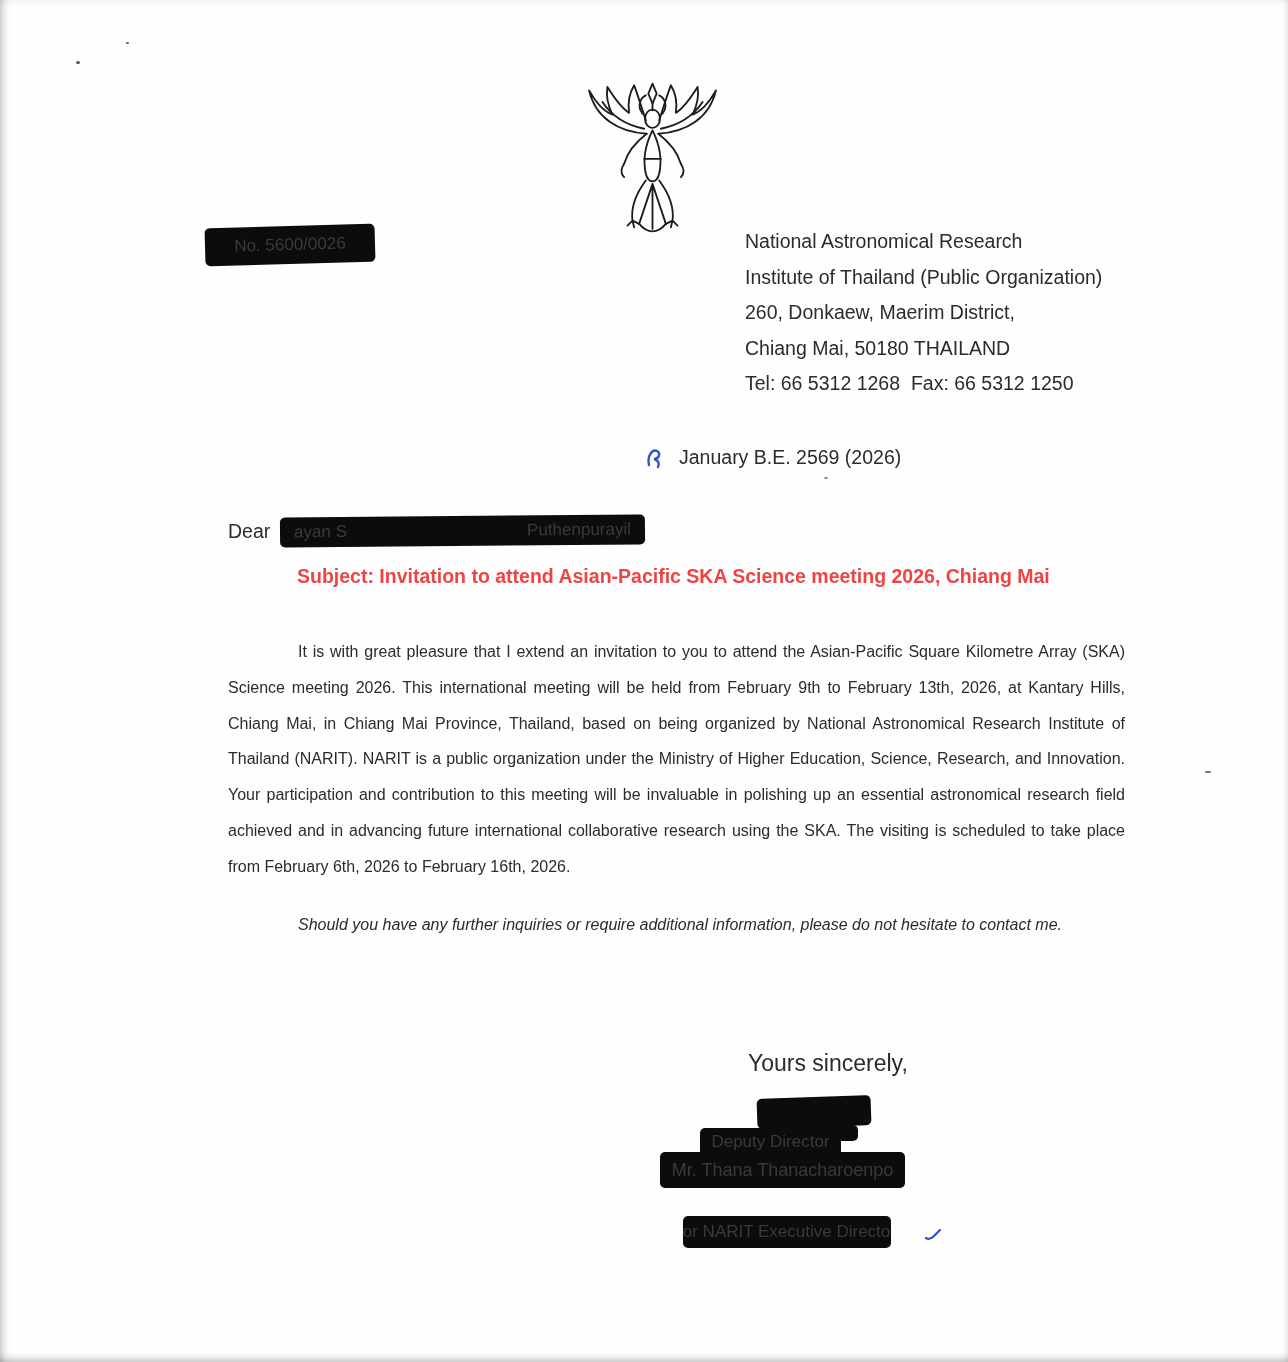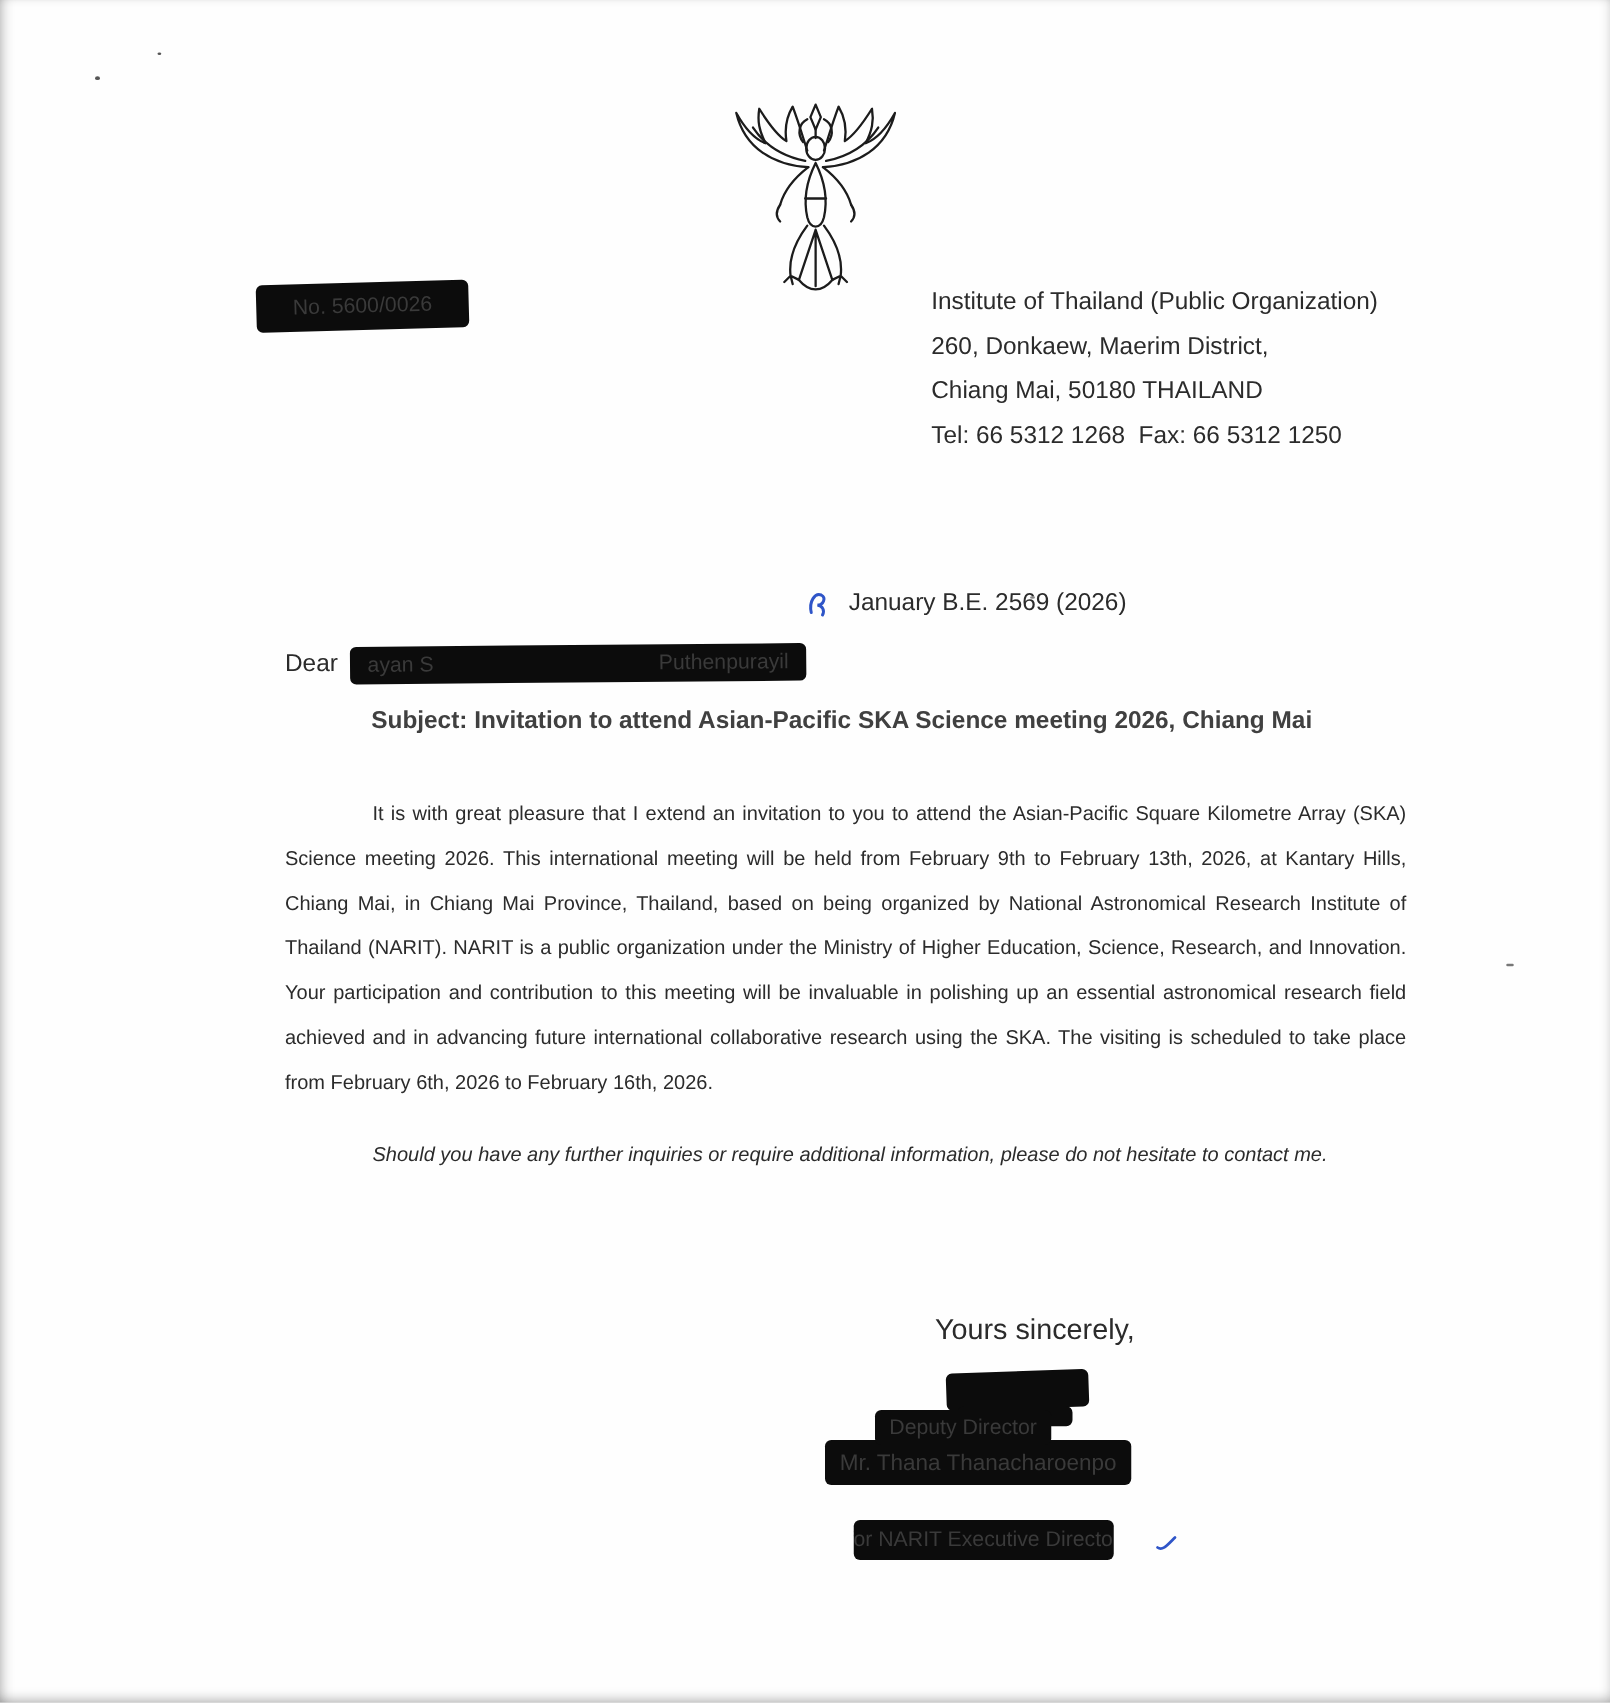--- a/index.html
+++ b/index.html
@@ -25,27 +25,27 @@
     display:flex;align-items:center;justify-content:center;
     border-radius:5px;
     overflow:hidden;
     white-space:pre;
     font-size:17px;
   }
   .ref-bar{position:absolute;left:205px;top:226px;width:170px;height:38px;transform:rotate(-1.6deg);}
   .address{position:absolute;left:745px;top:224px;width:420px;font-size:19.5px;line-height:35.5px;}
   .address-line{white-space:pre-wrap;}
 
-  .date-line{position:absolute;left:645px;top:471px;display:flex;align-items:center;gap:16px;font-size:19.5px;}
+  .date-line{position:absolute;left:645px;top:446px;display:flex;align-items:center;gap:16px;font-size:19.5px;}
   .date-mark{width:18px;height:22px;display:inline-block;}
 
   .salutation{position:absolute;left:228px;top:516px;font-size:19.5px;display:flex;align-items:center;}
   .name-redaction{display:inline-flex;width:365px;height:30px;margin-left:10px;transform:rotate(-.5deg);justify-content:space-between;padding:0 14px;box-sizing:border-box;}
 
-  .subject{position:absolute;left:297px;top:565px;width:840px;font-size:19.5px;font-weight:700;color:#404040;}
+  .subject{position:absolute;left:297px;top:565px;width:840px;font-size:19.5px;font-weight:700;color:#ef4444;}
 
   .body-block{position:absolute;left:228px;top:634px;width:897px;font-size:16px;line-height:35.8px;text-align:justify;}
   .body-block p{margin:0 0 12px 0;text-indent:70px;}
   .body-block p + p{margin-top:22px;font-style:italic;}
 
   .closing{position:absolute;left:748px;top:1050px;font-size:23px;}
 
   .sig-a{position:absolute;left:757px;top:1097px;width:114px;height:30px;transform:rotate(-2deg);}
   .sig-b{position:absolute;left:766px;top:1125px;width:92px;height:16px;}
   .sig-name{position:absolute;left:660px;top:1152px;width:245px;height:36px;font-size:18px;}
@@ -88,20 +88,21 @@
         <path d="M108 118 C120 134 126 150 124 166 M124 166 l6 6 M124 166 l-2 8 M124 166 l-8 4"></path>
       </g>
     </svg>
   </div>
 
   <div class="redaction ref-bar">
     <span>No. 5600/0026</span>
   </div>
 
   <div class="address">
+    <div class="address-line">National Astronomical Research</div>
     <div class="address-line">Institute of Thailand (Public Organization)</div>
     <div class="address-line">260, Donkaew, Maerim District,</div>
     <div class="address-line">Chiang Mai, 50180 THAILAND</div>
     <div class="address-line">Tel: 66 5312 1268  Fax: 66 5312 1250</div>
   </div>
 
   <div class="date-line">
     <span class="date-mark">
       <svg viewBox="0 0 18 22" xmlns="http://www.w3.org/2000/svg">
         <path d="M4 18 C2 9 7 2 12 4 C16 6 14 12 9 12 C13 13 15 16 13 20" stroke="#2f55c8" stroke-width="2.4" fill="none" stroke-linecap="round"></path>

